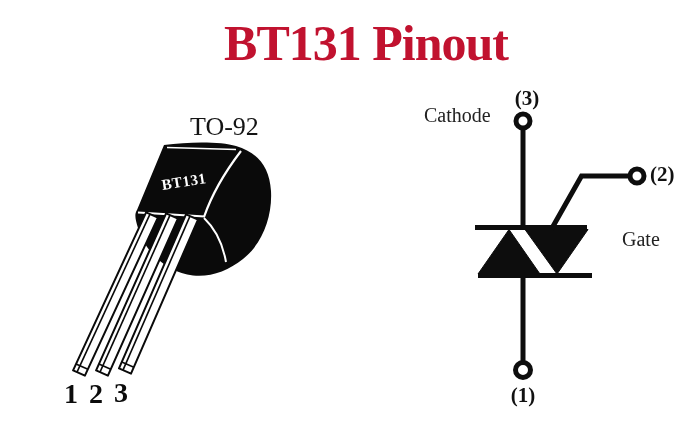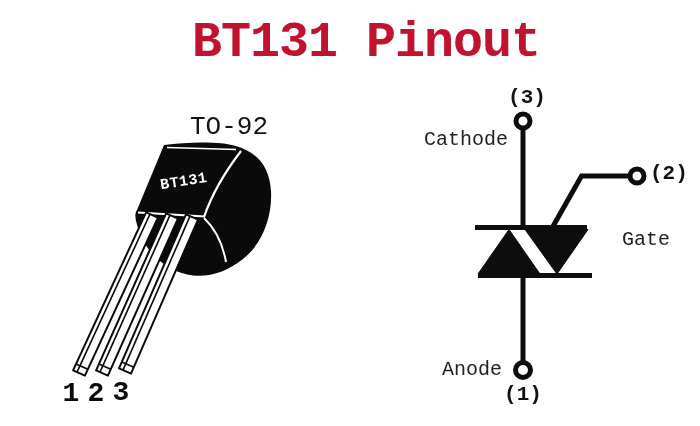--- a/index.html
+++ b/index.html
@@ -1,21 +1,21 @@
 <!DOCTYPE html>
 <html><head>
 <meta charset="utf-8">
 <style>
   html,body{margin:0;padding:0;background:#ffffff;}
   .canvas{
     position:relative;
     width:700px;height:426px;
     background:#ffffff;
     overflow:hidden;
-    font-family:Liberation Mono, monospace;
+    font-family:Liberation Serif, serif;
     text-align:right;
   }
   .canvas svg{position:absolute;left:0;top:0;}
   .txt{position:absolute;white-space:nowrap;color:#1f1f1f;}
   .title{
     left:366px;top:14px;
     transform:translateX(-50%);
     font-size:50px;font-weight:bold;letter-spacing:-1px;
     color:#c1122f;
   }
@@ -28,21 +28,21 @@
   }
   .pinnum{
     transform:translateX(-50%);
     font-size:28px;font-weight:bold;color:#0b0b0b;
   }
   .pin1{left:71px;top:378px;}
   .pin2{left:96px;top:378px;}
   .pin3{left:121px;top:377px;}
   .termlabel{font-size:20px;color:#222222;}
   .termpin{font-size:21px;font-weight:bold;color:#111111;}
-  .cathode-label{left:424px;top:104px;margin-top:24px;}
+  .cathode-label{left:424px;top:104px;}
   .cathode-pin{left:527px;top:86px;transform:translateX(-50%);}
   .gate-pin{left:650px;top:162px;}
   .gate-label{left:622px;top:196px;margin-top:32px;}
   .anode-label{left:442px;top:358px;}
   .anode-pin{left:523px;top:383px;transform:translateX(-50%);}
 </style>
 </head>
 <body>
 
 <div class="canvas">
@@ -109,16 +109,15 @@
   <span class="txt pinnum pin1">1</span>
   <span class="txt pinnum pin2">2</span>
   <span class="txt pinnum pin3">3</span>
 
   <span class="txt termlabel cathode-label">Cathode</span>
   <span class="txt termpin cathode-pin">(3)</span>
 
   <span class="txt termpin gate-pin">(2)</span>
   <span class="txt termlabel gate-label">Gate</span>
 
-  <span class="txt termlabel anode-label">Anode</span>
   <span class="txt termpin anode-pin">(1)</span>
 
 </div>
 
 </body></html>

